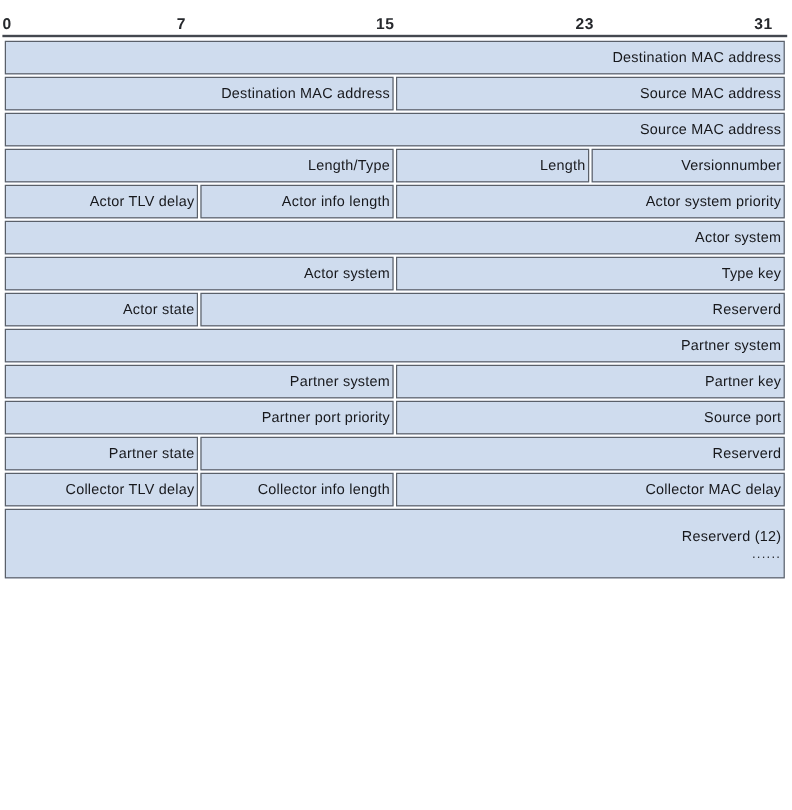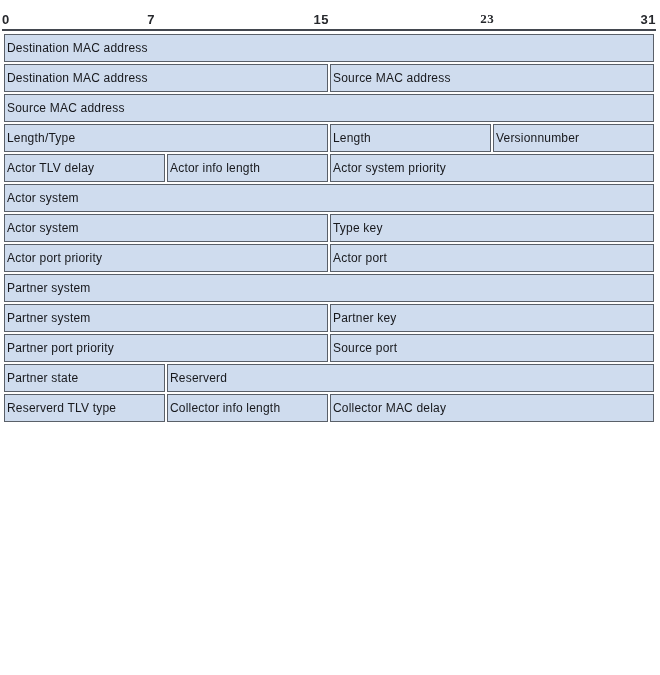--- a/index.html
+++ b/index.html
@@ -28,34 +28,34 @@
     position: absolute;
     bottom: 2px;
     font-size: 13px;
     font-weight: 600;
     color: #26282c;
     letter-spacing: 0.5px;
   }
   .tick-0  { left: 0; }
   .tick-7  { left: 22.8%; transform: translateX(-50%); }
   .tick-15 { left: 48.8%; transform: translateX(-50%); }
-  .tick-23 { left: 74.2%; transform: translateX(-50%); font-family: Liberation Serif, serif; }
-  .tick-31 { right: 0; }
+  .tick-23 { left: 74.2%; transform: translateX(-50%); }
+  .tick-31 { right: 12px; }
   
   table.packet {
     width: 100%;
     table-layout: fixed;
     border-collapse: separate;
     border-spacing: 2px;
   }
   table.packet td {
     border: 1px solid var(--cell-border, #5a6069);
     background: var(--cell-fill, #cfdcee);
     height: 26px;
-    text-align: left;
+    text-align: right;
     vertical-align: middle;
     font-size: 12px;
     color: var(--text-color, #17181c);
     padding: 0 2px;
     letter-spacing: 0.2px;
     overflow: hidden;
     white-space: nowrap;
   }
   table.packet td.tall {
     height: 56px;
@@ -111,39 +111,42 @@
           <td colspan="2"><span>Actor system priority</span></td>
         </tr>
         <tr>
           <td colspan="4"><span>Actor system</span></td>
         </tr>
         <tr>
           <td colspan="2"><span>Actor system</span></td>
           <td colspan="2"><span>Type key</span></td>
         </tr>
         <tr>
-          <td colspan="2"><span>Actor port priority</span></td>
-          <td colspan="2"><span>Actor port</span></td>
+          <td colspan="1"><span>Actor state</span></td>
+          <td colspan="3"><span>Reserverd</span></td>
         </tr>
         <tr>
           <td colspan="4"><span>Partner system</span></td>
         </tr>
         <tr>
           <td colspan="2"><span>Partner system</span></td>
           <td colspan="2"><span>Partner key</span></td>
         </tr>
         <tr>
           <td colspan="2"><span>Partner port priority</span></td>
           <td colspan="2"><span>Source port</span></td>
         </tr>
         <tr>
           <td colspan="1"><span>Partner state</span></td>
           <td colspan="3"><span>Reserverd</span></td>
         </tr>
         <tr>
-          <td colspan="1"><span>Reserverd TLV type</span></td>
+          <td colspan="1"><span>Collector TLV delay</span></td>
           <td colspan="1"><span>Collector info length</span></td>
           <td colspan="2"><span>Collector MAC delay</span></td>
+        </tr>
+        <tr>
+          <td colspan="4" class="tall"><span>Reserverd (12)</span><span class="dots">......</span></td>
         </tr>
       </tbody>
   </table>
 
 </div>
 
 </body></html>

